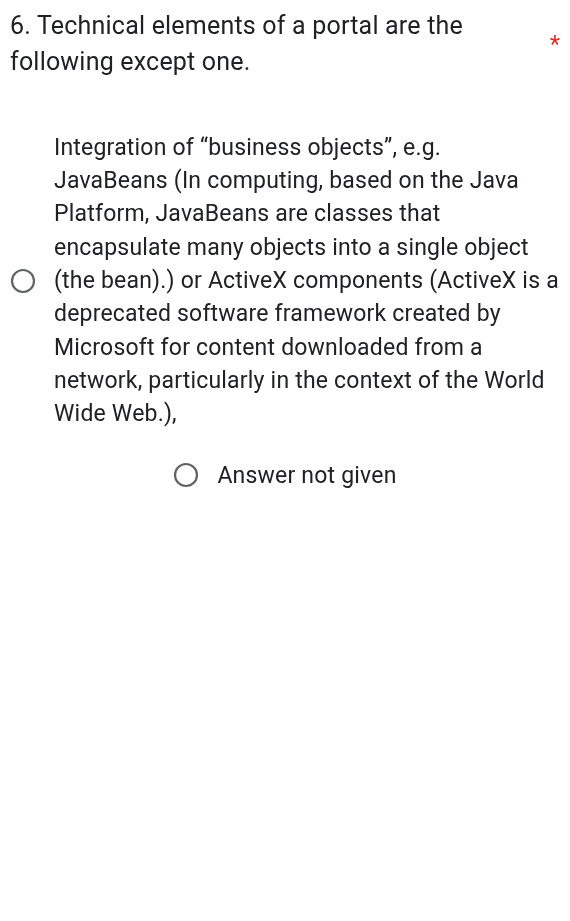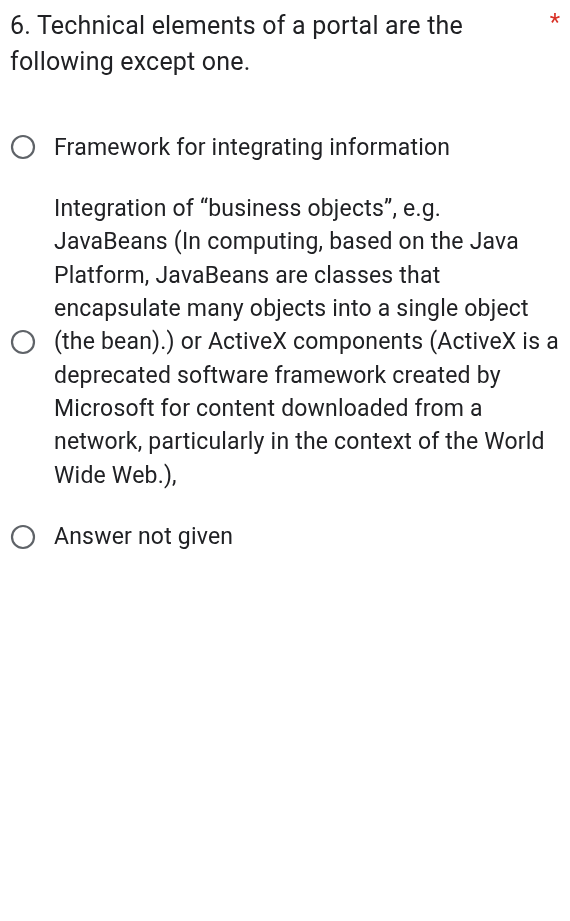--- a/index.html
+++ b/index.html
@@ -9,21 +9,21 @@
     }
     body {
       font-family: Roboto, Arial, sans-serif;
       background: #ffffff;
       width: 570px;
       padding: 8px 10px 20px 10px;
       color: #202124;
     }
     .question-header {
       display: flex;
-      align-items: flex-start;
+      align-items: center;
       margin-bottom: 50px;
     }
     .question-text {
       font-size: 25px;
       line-height: 1.45;
       letter-spacing: 0.2px;
       color: #202124;
       flex: 1;
       padding-right: 20px;
     }
@@ -38,20 +38,21 @@
       flex-direction: column;
     }
     .option-row {
       display: flex;
       align-items: center;
       margin-bottom: 28px;
       cursor: pointer;
     }
     .option-row:last-child {
       margin-bottom: 12px;
+      justify-content: center;
     }
     .radio-icon {
       width: 26px;
       height: 26px;
       flex: 0 0 26px;
       margin-right: 18px;
       display: inline-block;
     }
     .radio-icon svg {
       display: block;
@@ -66,28 +67,20 @@
 </head>
 <body>
 
 <div class="question-header">
   <div class="question-text">6. Technical elements of a portal are the following except one.</div>
   <div class="required-mark">*</div>
 </div>
 
 <div class="options">
 
-  <label class="option-row">
-    <span class="radio-icon">
-      <svg viewBox="0 0 26 26" width="26" height="26">
-          <circle cx="13" cy="13" r="11" fill="none" stroke="#5f6368" stroke-width="2.2"></circle>
-        </svg>
-    </span>
-    <span class="option-label">Framework for integrating information</span>
-  </label>
 
 
   <label class="option-row">
     <span class="radio-icon">
       <svg viewBox="0 0 26 26" width="26" height="26">
           <circle cx="13" cy="13" r="11" fill="none" stroke="#5f6368" stroke-width="2.2"></circle>
         </svg>
     </span>
     <span class="option-label">Integration of “business objects”, e.g. JavaBeans (In computing, based on the Java Platform, JavaBeans are classes that encapsulate many objects into a single object (the bean).) or ActiveX components (ActiveX is a deprecated software framework created by Microsoft for content downloaded from a network, particularly in the context of the World Wide Web.),</span>
   </label>

